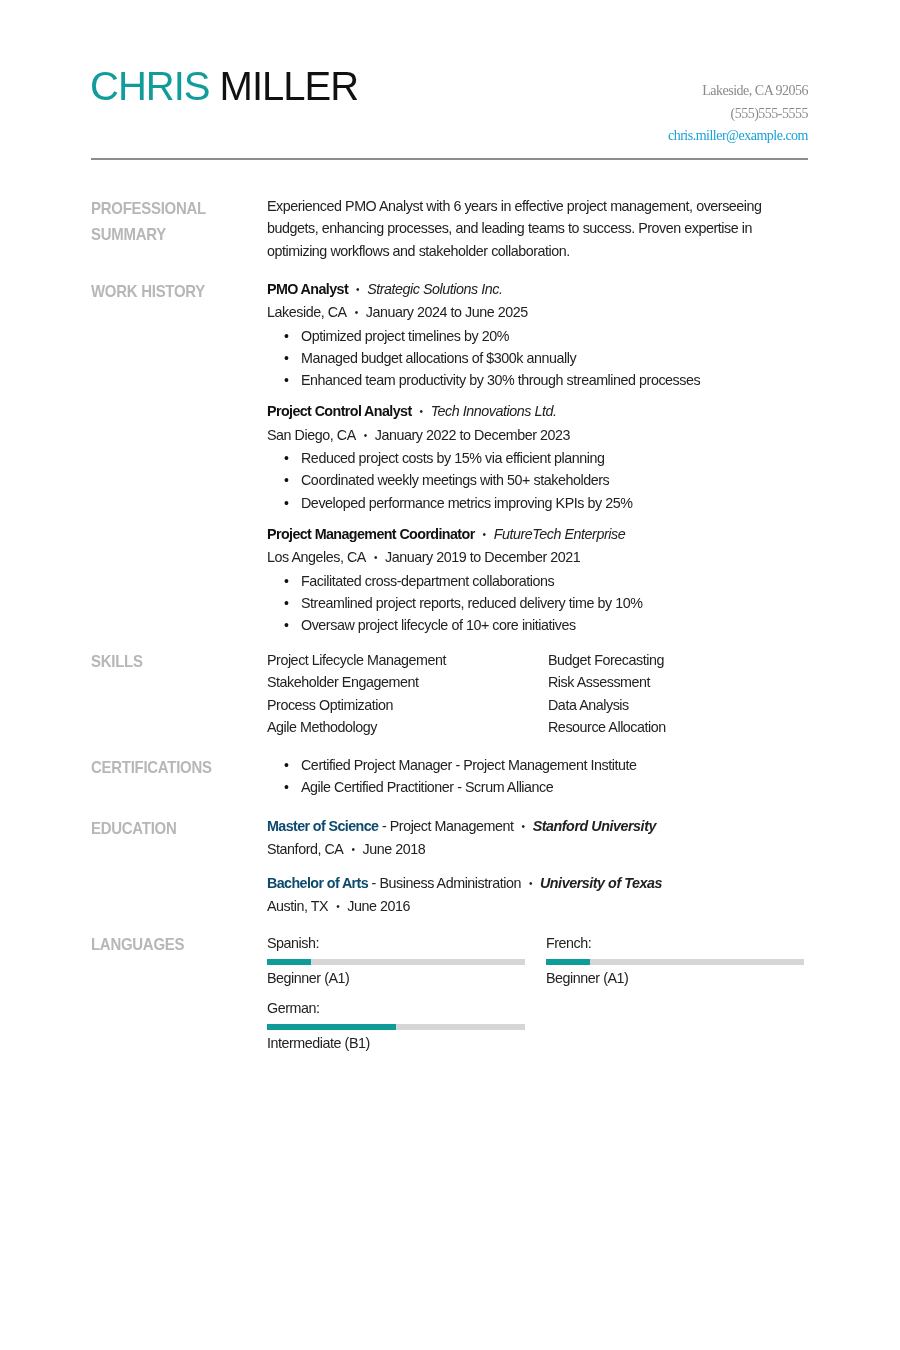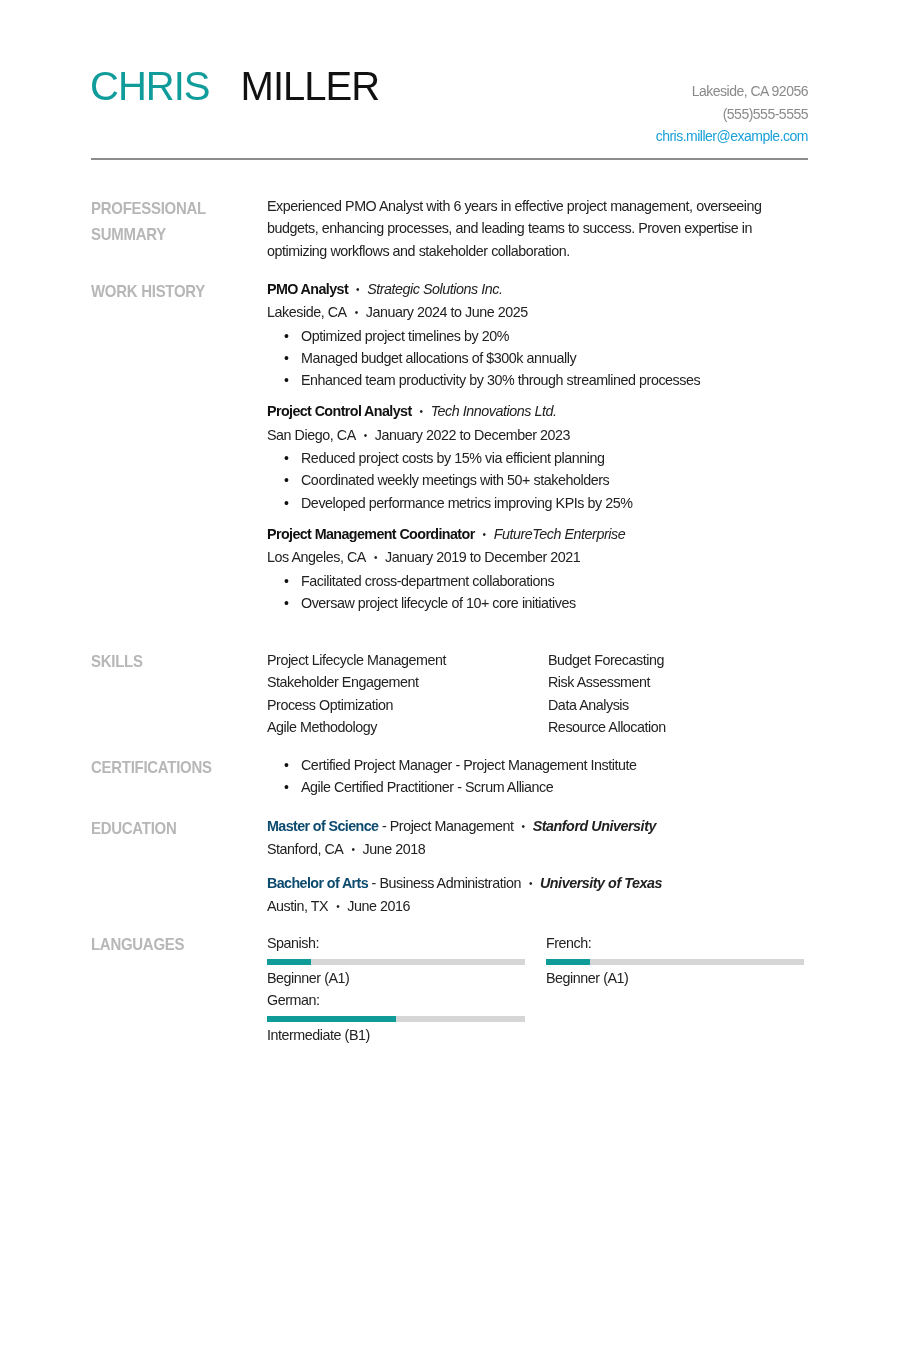--- a/index.html
+++ b/index.html
@@ -4,23 +4,23 @@
 <style>
   html, body { margin: 0; padding: 0; background: #ffffff; }
   body { width: 900px; height: 1350px; position: relative; overflow: hidden;
          font-family: "Liberation Sans", sans-serif; color: #222222; }
   .page { position: absolute; left: 0; top: 0; width: 900px; height: 1350px; }
 
   
   .name { position: absolute; left: 90px; top: 62px; font-size: 40px; letter-spacing: -1px;
           line-height: 48px; white-space: nowrap; }
   .name .first { color: #109c9a; }
-  .name .last { color: #111111; margin-left: 21px; }
+  .name .last { color: #111111; }
   .contact { position: absolute; right: 92px; top: 80px; text-align: right; font-size: 14px;
-             line-height: 22.5px; color: #8a8a8a; letter-spacing: -0.5px; }
+             line-height: 22.5px; color: #8a8a8a; letter-spacing: -0.5px; font-family: Liberation Serif, serif; }
   .contact .email { color: #1aa0d8; }
   .rule { position: absolute; left: 91px; top: 158px; width: 717px; height: 2px; background: #8c8c8c; }
 
   
   .section { position: absolute; left: 0; width: 900px; }
   .sec-title { position: absolute; left: 91px; font-size: 17px; font-weight: bold; color: #b7b7b7;
                letter-spacing: -0.3px; line-height: 26px; transform: scaleX(0.88); transform-origin: left top;
                white-space: nowrap; }
   .content { position: absolute; left: 267px; width: 545px; font-size: 14.3px; line-height: 22.3px;
              color: #222222; letter-spacing: -0.45px; }
@@ -28,21 +28,21 @@
 
   .job { margin-bottom: 9px; }
   .job .title { font-weight: bold; color: #111; letter-spacing: -0.6px; }
   .job .company { font-style: italic; margin-top: 30px; }
   .dot { display: inline-block; margin: 0 8px; font-size: 10px; vertical-align: 1px; }
   ul.bullets { list-style: none; margin: 0; padding: 0; }
   ul.bullets li { position: relative; padding-left: 34px; }
   ul.bullets li::before { content: "\2022"; position: absolute; left: 17px; top: 0; font-size: 14px; color: #111; }
 
   .skills { display: grid; grid-template-columns: 281px 260px; }
-  .lang-grid { display: grid; grid-template-columns: 279px 260px; }
+  .lang-grid { display: grid; grid-template-columns: 279px 260px; row-gap: 8px; }
   .lang .lname { line-height: 22px; }
   .bar { width: 258px; height: 6px; background: #d6d6d6; margin: 5px 0 2px; position: relative; }
   .bar .fill { position: absolute; left: 0; top: 0; height: 6px; background: #0f9c98; }
   .lang .level { line-height: 22px; }
 
   .edu { margin-bottom: 10px; }
   .edu .degree { font-weight: bold; color: #0c4a6e; letter-spacing: -0.6px; }
   .edu .school { font-style: italic; font-weight: bold; }
 </style>
 </head>
@@ -105,20 +105,21 @@
 
       <div class="job">
         <div>
           <span class="title">Project Management Coordinator</span><span class="dot">•</span><span class="company">FutureTech Enterprise</span>
         </div>
         <div>
           <span>Los Angeles, CA</span><span class="dot">•</span><span>January 2019 to December 2021</span>
         </div>
         <ul class="bullets">
           <li>Facilitated cross-department collaborations</li>
+          <li>Streamlined project reports, reduced delivery time by 10%</li>
           <li>Oversaw project lifecycle of 10+ core initiatives</li>
         </ul>
       </div>
     </div>
   </div>
 
   <div class="section" style="top:649px;">
     <div class="sec-title" style="top:0;">SKILLS</div>
     <div class="content skills" style="top:0;">
       <div>Project Lifecycle Management</div>

